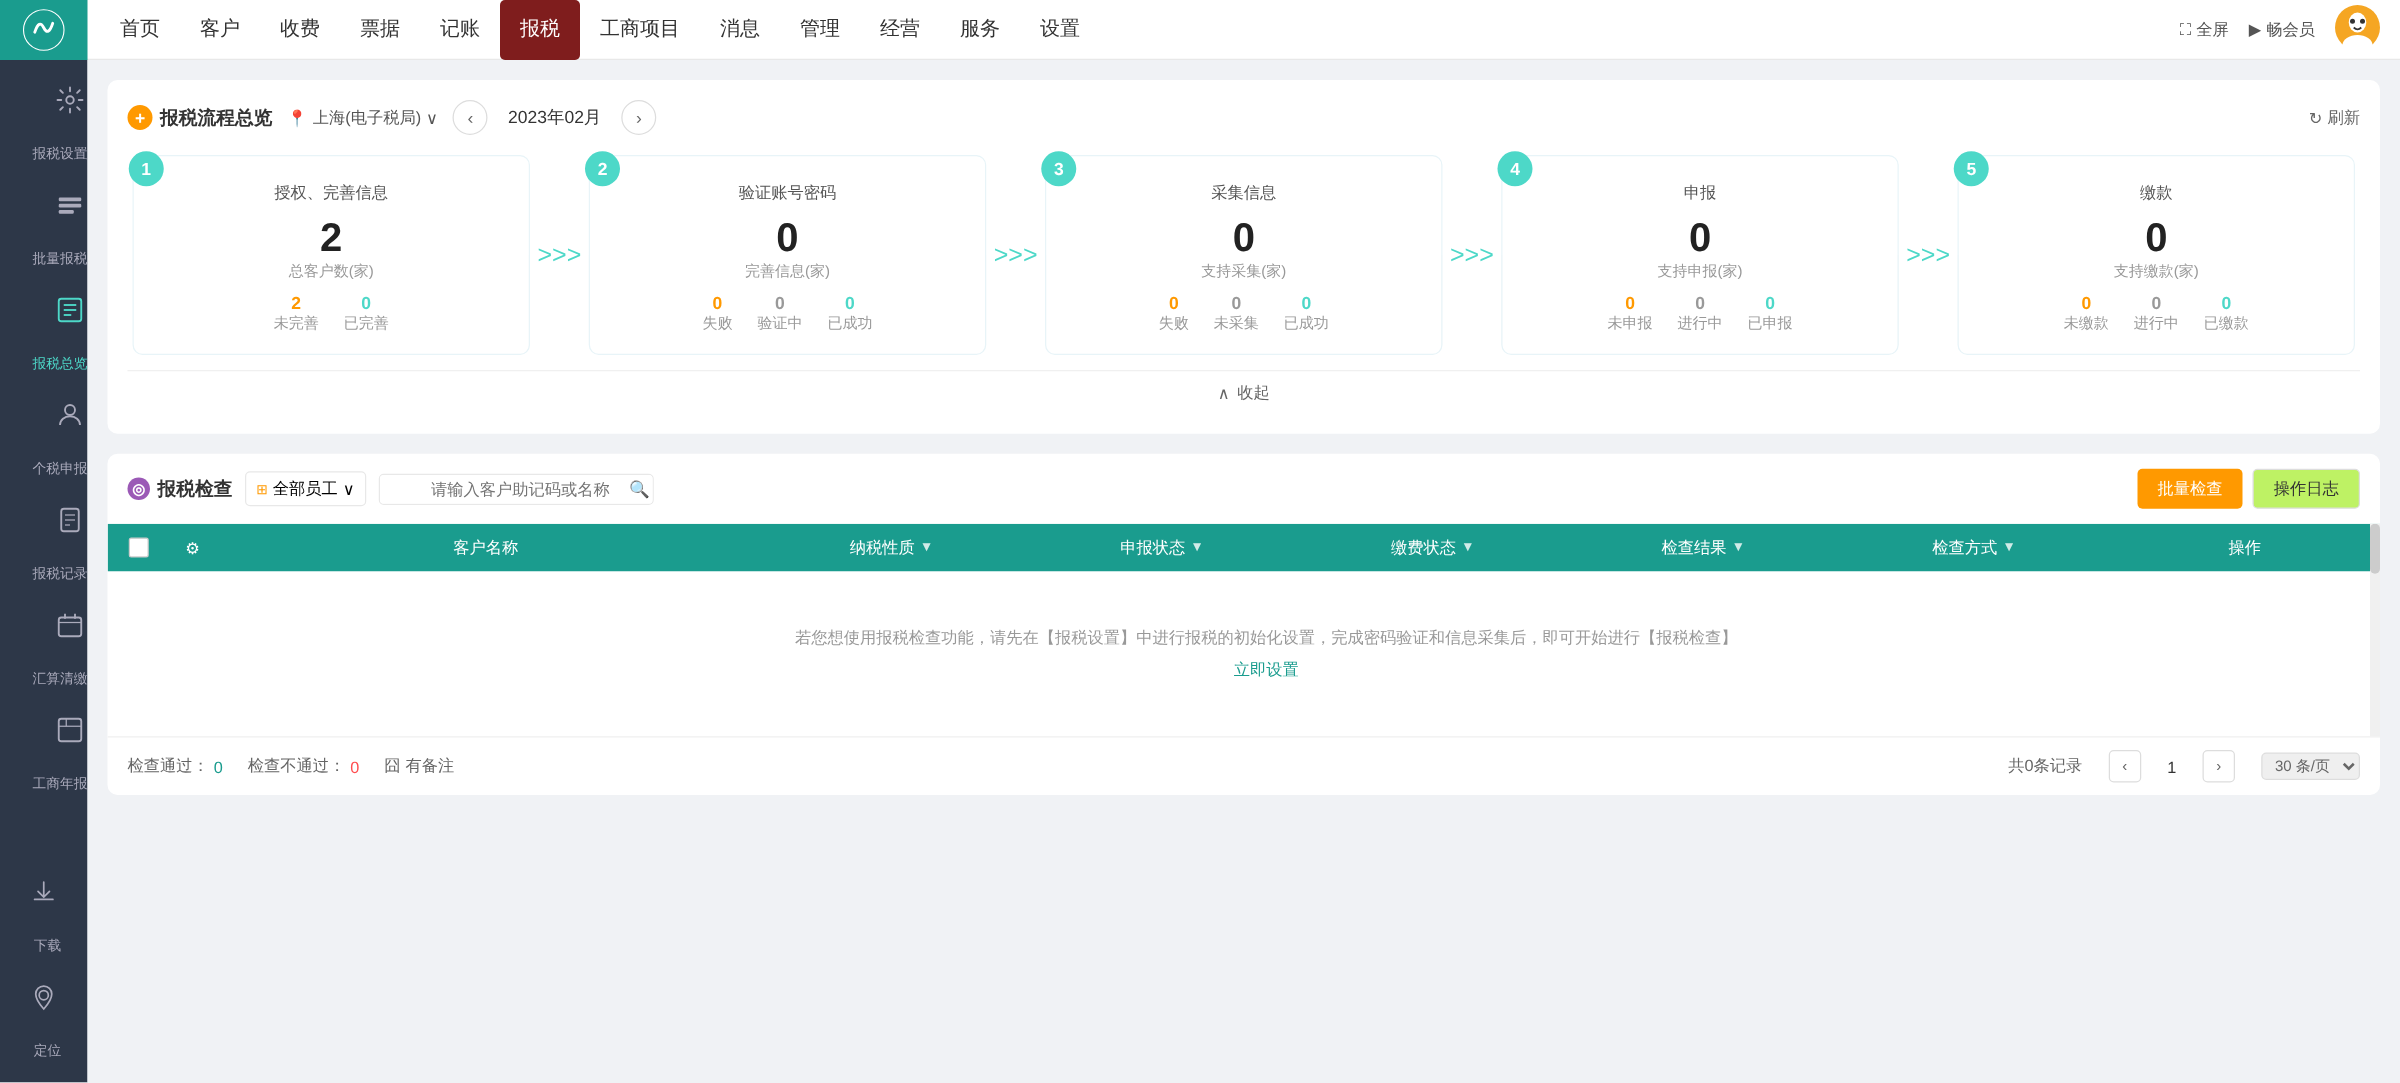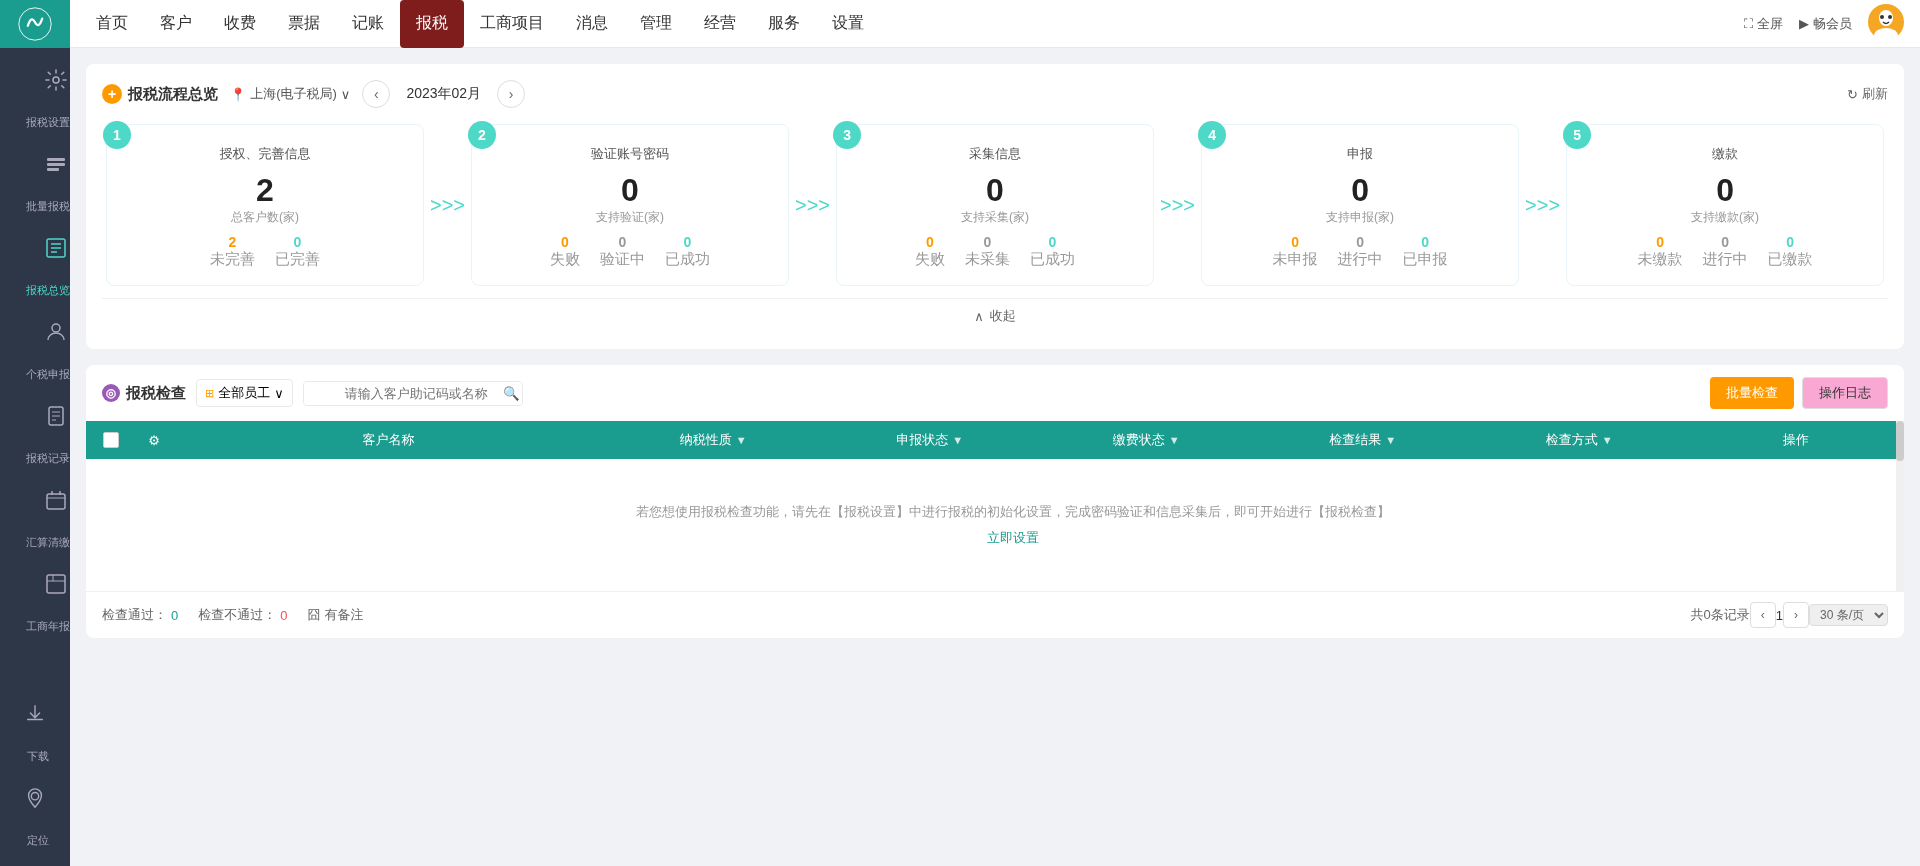--- a/index.html
+++ b/index.html
@@ -240,21 +240,21 @@
     .step-detail-item {
       text-align: center;
     }
     .step-detail-num {
       font-size: 14px;
       color: #ff9900;
       font-weight: bold;
     }
     .step-detail-num.teal { color: #4dd8c8; }
     .step-detail-label {
-      font-size: 15px;
+      font-size: 12px;
       color: #999;
     }
     .step-arrow {
       display: flex;
       align-items: center;
       padding: 0 2px;
       color: #4dd8c8;
       font-size: 20px;
     }
 
@@ -345,21 +345,21 @@
     .batch-check-btn {
       background: #ff9900;
       color: #fff;
       border: none;
       border-radius: 4px;
       padding: 6px 16px;
       cursor: pointer;
       font-size: 13px;
     }
     .operation-log-btn {
-      background: #f9a8d4;
+      background: #bef264;
       color: #333;
       border: 1px solid #ddd;
       border-radius: 4px;
       padding: 6px 16px;
       cursor: pointer;
       font-size: 13px;
     }
 
     
     .table-header {
@@ -422,21 +422,21 @@
       display: flex;
       align-items: center;
       gap: 4px;
     }
     .footer-stat-link { color: #1a9c8e; }
     .footer-stat-warn { color: #ff4d4f; }
     .pagination {
       margin-left: auto;
       display: flex;
       align-items: center;
-      gap: 0;
+      gap: 21px;
     }
     .page-btn {
       width: 26px;
       height: 26px;
       border: 1px solid #ddd;
       border-radius: 4px;
       background: #fff;
       display: flex;
       align-items: center;
       justify-content: center;
@@ -678,21 +678,21 @@
             </div>
           </div>
         </div>
 
         <div class="step-arrow">&gt;&gt;&gt;</div>
 
         <div class="step-card">
           <div class="step-number">2</div>
           <div class="step-title">验证账号密码</div>
           <div class="step-count">0</div>
-          <div class="step-subtitle">支持验证(家)</div>
+          <div class="step-subtitle">完善信息(家)</div>
           <div class="step-details">
             <div class="step-detail-item">
               <div class="step-detail-num">0</div>
               <div class="step-detail-label">失败</div>
             </div>
             <div class="step-detail-item">
               <div class="step-detail-num" style="color:#999;">0</div>
               <div class="step-detail-label">验证中</div>
             </div>
             <div class="step-detail-item">

